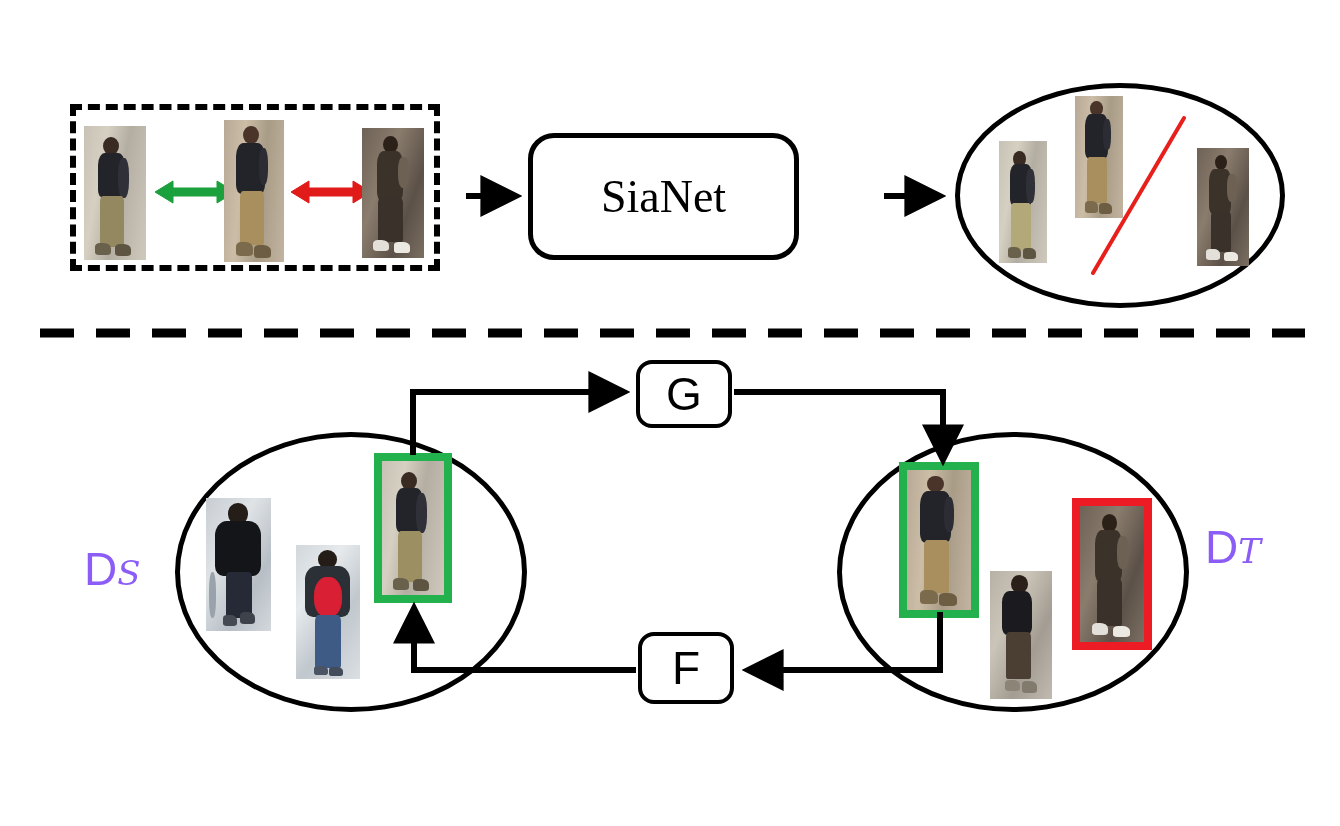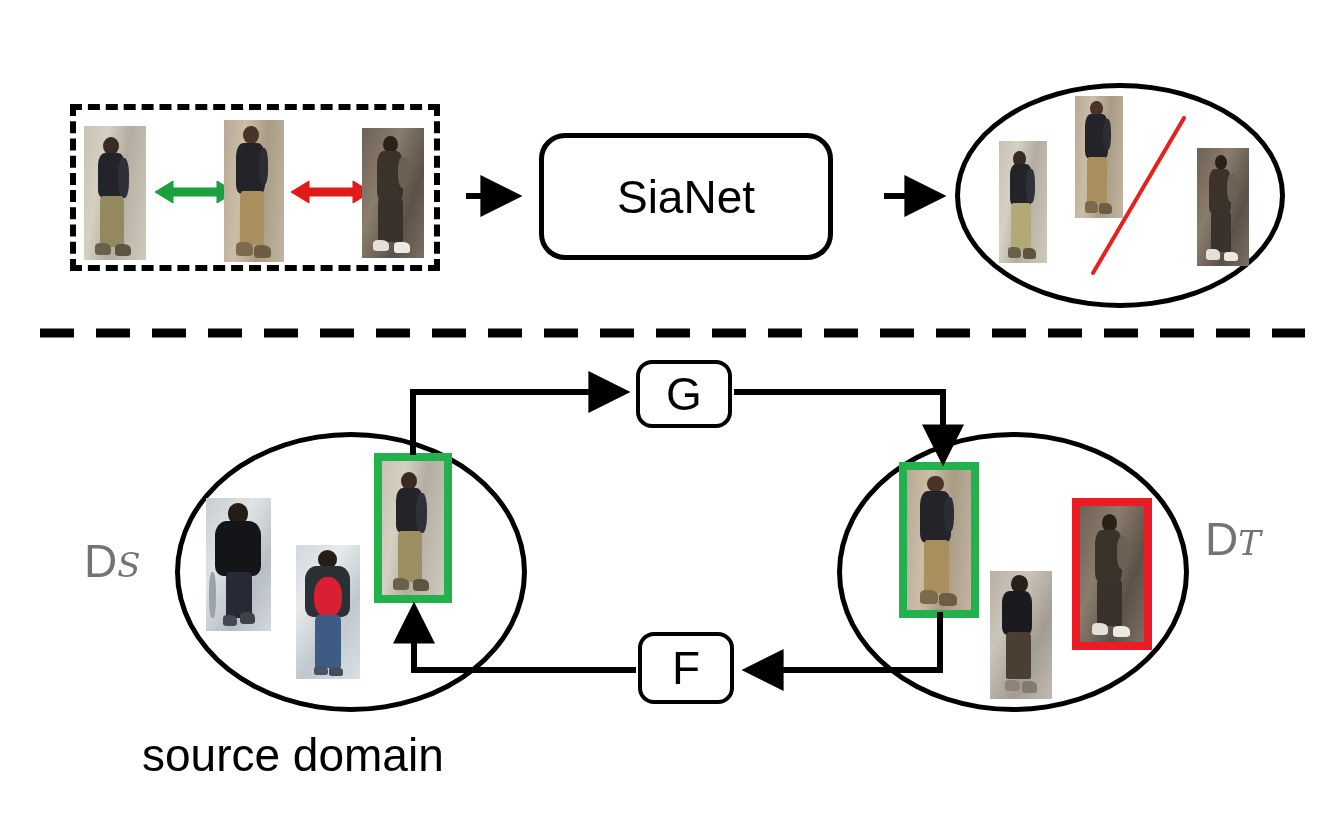--- a/index.html
+++ b/index.html
@@ -79,23 +79,24 @@
   .lbl {
     position: absolute;
     color: #000;
     white-space: nowrap;
     font-family: "Liberation Sans", sans-serif;
   }
   .domain-label { font-size: 46px; }
   .dscript {
     position: absolute;
     font-size: 46px;
-    color: #737373;
+    color: #8b5cf6;
     white-space: nowrap;
     font-family: "Liberation Sans", sans-serif;
+    margin-top: 8px;
   }
   .dscript .sub {
     font-family: "DejaVu Serif", serif;
     font-style: italic;
     font-size: 34px;
     vertical-align: baseline;
   }
   .gf-label { font-size: 46px; line-height: 1; }
   .sianet-label { font-size: 46px; }
 
@@ -167,21 +168,21 @@
   <div class="person" style="left:362px; top:128px; width:62px; height:130px;">
     <div class="bg" style="background:linear-gradient(110deg,#6e6156 0%,#8a7d6e 35%,#5c5148 70%,#7b6f62 100%);"></div>
     <div class="head" style="left:34%; top:6%; width:24%; height:13%; background:#2c2118;"></div>
     <div class="torso" style="left:24%; top:18%; width:42%; height:38%; background:#3b322a;"></div>
     <div class="arm" style="left:58%; top:22%; width:18%; height:24%; background:#6d6154;"></div>
     <div class="legs" style="left:26%; top:54%; width:40%; height:34%; background:#3a312a;"></div>
     <div class="shoeL" style="left:18%; top:86%; width:26%; height:9%; background:#e3e0da;"></div>
     <div class="shoeR" style="left:52%; top:88%; width:26%; height:8%; background:#ece9e3;"></div>
   </div>
 
-  <div class="rbox sianet-box" style="left:539px; top:133px; width:294px; height:127px;">
+  <div class="rbox sianet-box" style="left:528px; top:133px; width:271px; height:127px;font-family:Liberation Serif, serif;">
     <span class="sianet-label">SiaNet</span>
   </div>
 
   <div class="ellipse" style="left:955px; top:83px; width:330px; height:225px;"></div>
 
   <div class="person" style="left:999px; top:141px; width:48px; height:122px;">
     <div class="bg" style="background:linear-gradient(100deg,#c8c2b6 0%,#d6d0c2 28%,#b4aea2 55%,#cfc9bd 100%);"></div>
     <div class="head" style="left:30%; top:8%; width:26%; height:13%; background:#3a2b22;"></div>
     <div class="torso" style="left:22%; top:19%; width:46%; height:34%; background:#23242a;"></div>
     <div class="arm" style="left:56%; top:23%; width:18%; height:28%; background:#2f3038;"></div>
@@ -282,21 +283,20 @@
   </div>
 
   <div class="dscript" style="left:84px; top:534px;">
     <span>D</span><span class="sub">S</span>
   </div>
 
   <div class="dscript" style="left:1205px; top:512px;">
     <span>D</span><span class="sub">T</span>
   </div>
 
-  <div class="lbl domain-label" style="left:142px; top:728px;">source domain</div>
 
 
 
   <svg class="overlay" viewBox="0 0 1340 826">
     <defs>
       <marker id="ah" markerWidth="7" markerHeight="7" refX="5.6" refY="3.5" orient="auto" markerUnits="strokeWidth">
         <path d="M0,0 L7,3.5 L0,7 z" fill="#000"></path>
       </marker>
     </defs>
 

